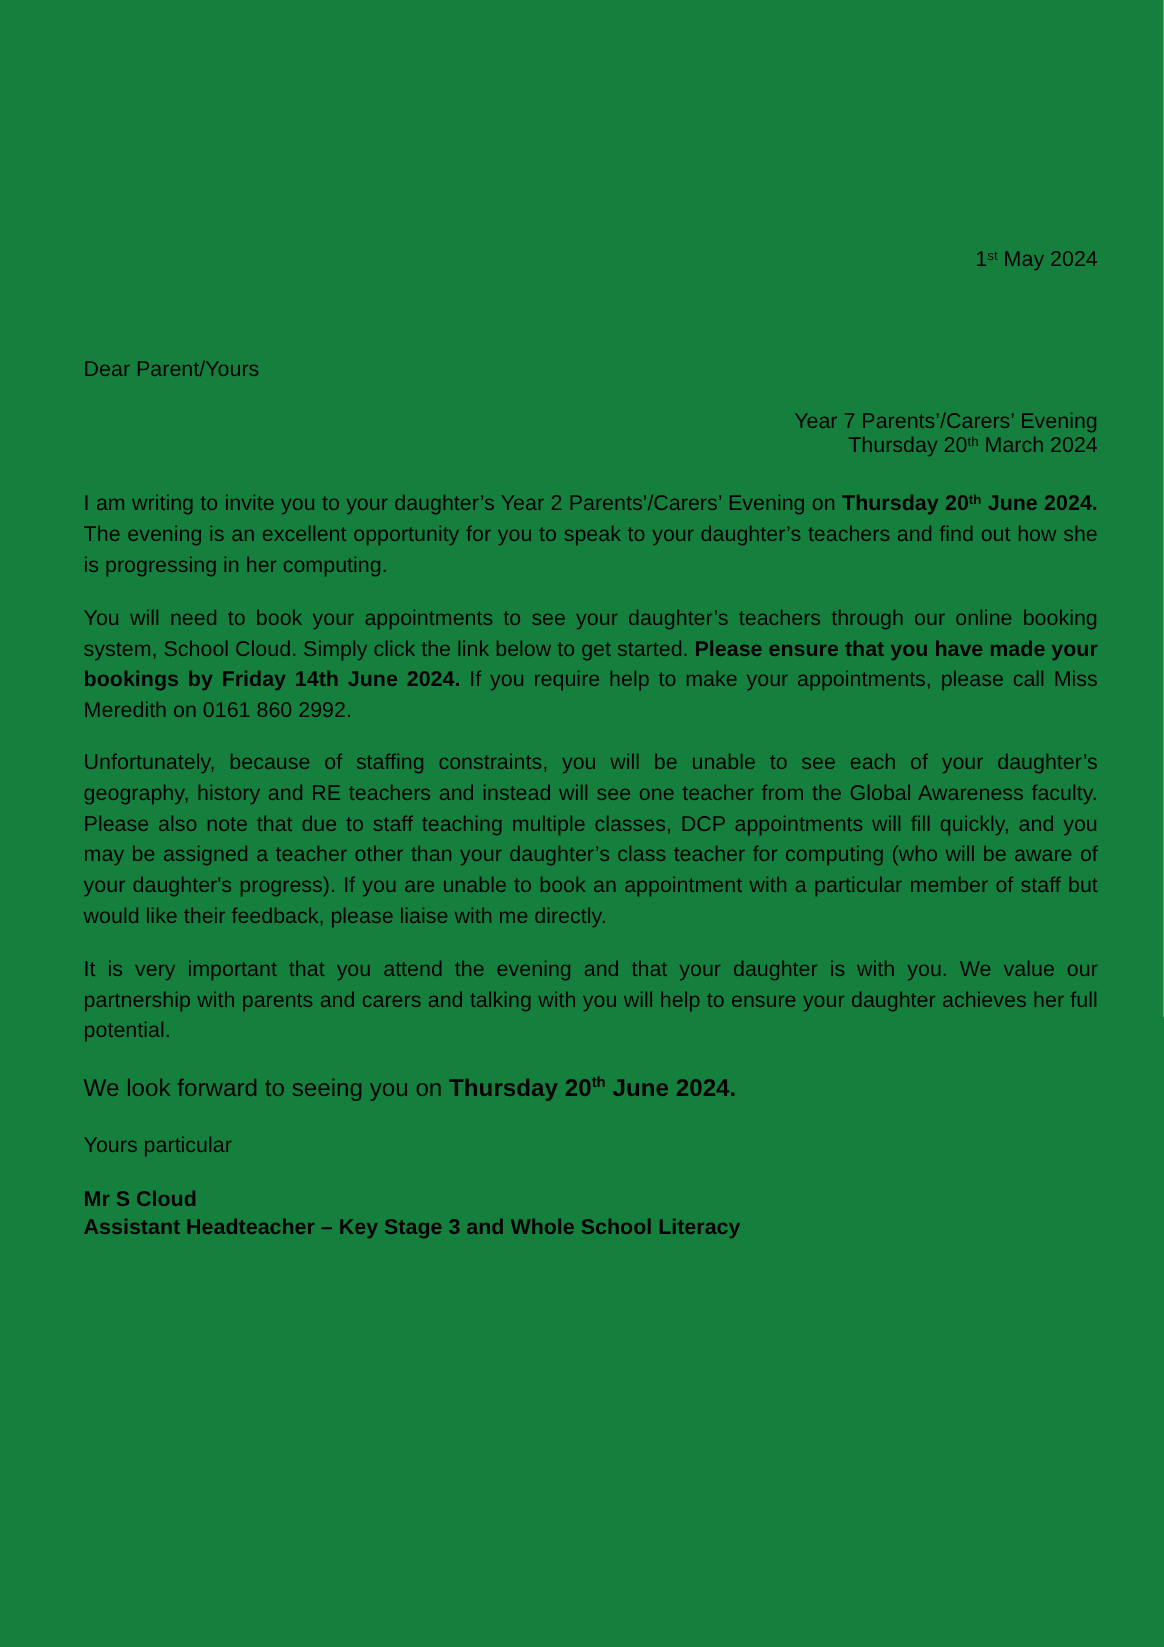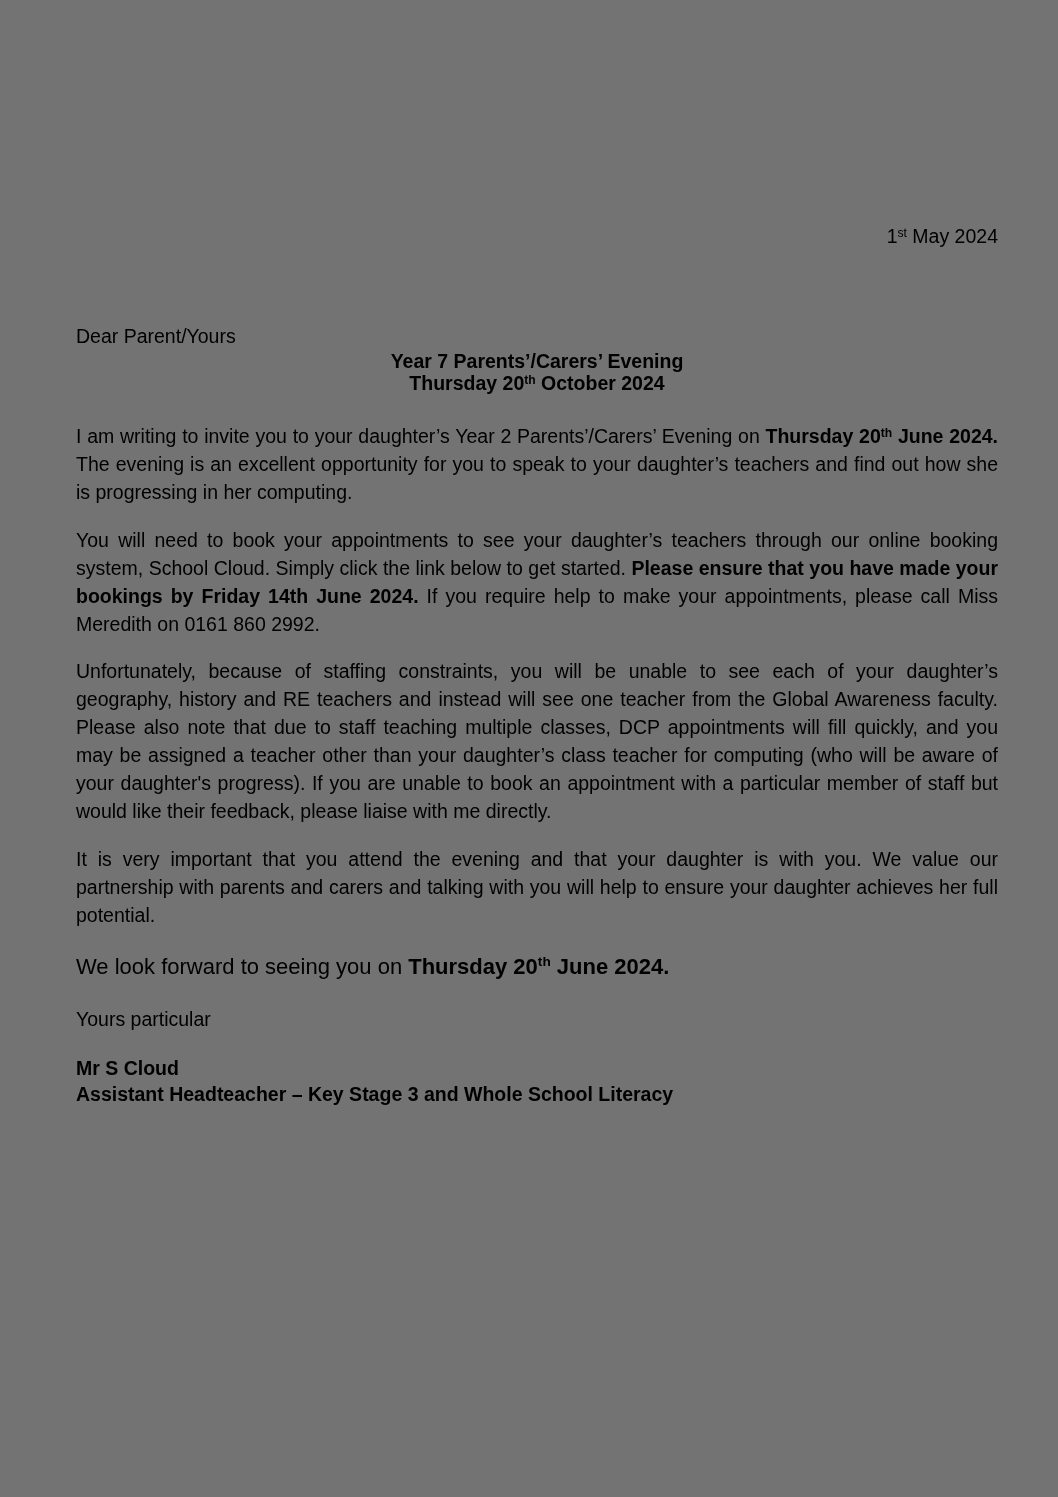--- a/index.html
+++ b/index.html
@@ -9,21 +9,21 @@
     background: #ffffff;
   }
   body {
     font-family: "Liberation Sans", sans-serif;
     color: #000000;
   }
   .page {
     position: relative;
     width: 1058px;
     height: 1497px;
-    background: #737373;
+    background: #15803d;
     overflow: hidden;
     box-sizing: border-box;
   }
   .content {
     position: absolute;
     left: 76px;
     top: 0;
     width: 922px;
   }
   .date-line {
@@ -32,22 +32,23 @@
     font-size: 19.5px;
     line-height: 28px;
   }
   .salutation {
     margin-top: 72px;
     font-size: 19.5px;
     line-height: 28px;
     text-align: left;
   }
   .subject-block {
-    text-align: center;
-    font-weight: bold;
+    margin-top: 22px;
+    text-align: right;
+    font-weight: normal;
     font-size: 19.5px;
     line-height: 22px;
   }
   .body-para {
     margin-top: 8px;
     font-size: 19.5px;
     line-height: 28px;
     text-align: justify;
     text-justify: inter-word;
   }
@@ -92,21 +93,21 @@
 
 <div class="page">
   <div class="content">
 
     <div class="date-line"><span>1</span><sup>st</sup><span> May 2024</span></div>
 
     <div class="salutation">Dear Parent/Yours</div>
 
     <div class="subject-block">
       <span class="subject-line">Year 7 Parents’/Carers’ Evening</span><br>
-      <span class="subject-line"><span>Thursday 20</span><sup>th</sup><span> October 2024</span></span>
+      <span class="subject-line"><span>Thursday 20</span><sup>th</sup><span> March 2024</span></span>
     </div>
 
     <p class="body-para first"><span>I am writing to invite you to your daughter’s Year 2 Parents’/Carers’ Evening on </span><b><span>Thursday 20</span><sup>th</sup><span> June 2024.</span></b><span> The evening is an excellent opportunity for you to speak to your daughter’s teachers and find out how she is progressing in her computing.</span></p>
 
     <p class="body-para"><span>You will need to book your appointments to see your daughter’s teachers through our online booking system, School Cloud.  Simply click the link below to get started. </span><b>Please ensure that you have made your bookings by Friday 14th June 2024.</b><span>  If you require help to make your appointments, please call Miss Meredith on 0161 860 2992.</span></p>
 
     <p class="body-para">Unfortunately, because of staffing constraints, you will be unable to see each of your daughter’s geography, history and RE teachers and instead will see one teacher from the Global Awareness faculty. Please also note that due to staff teaching multiple classes, DCP appointments will fill quickly, and you may be assigned a teacher other than your daughter’s class teacher for computing (who will be aware of your daughter's progress). If you are unable to book an appointment with a particular member of staff but would like their feedback, please liaise with me directly.</p>
 
 
     <p class="body-para">It is very important that you attend the evening and that your daughter is with you. We value our partnership with parents and carers and talking with you will help to ensure your daughter achieves her full potential.</p>

